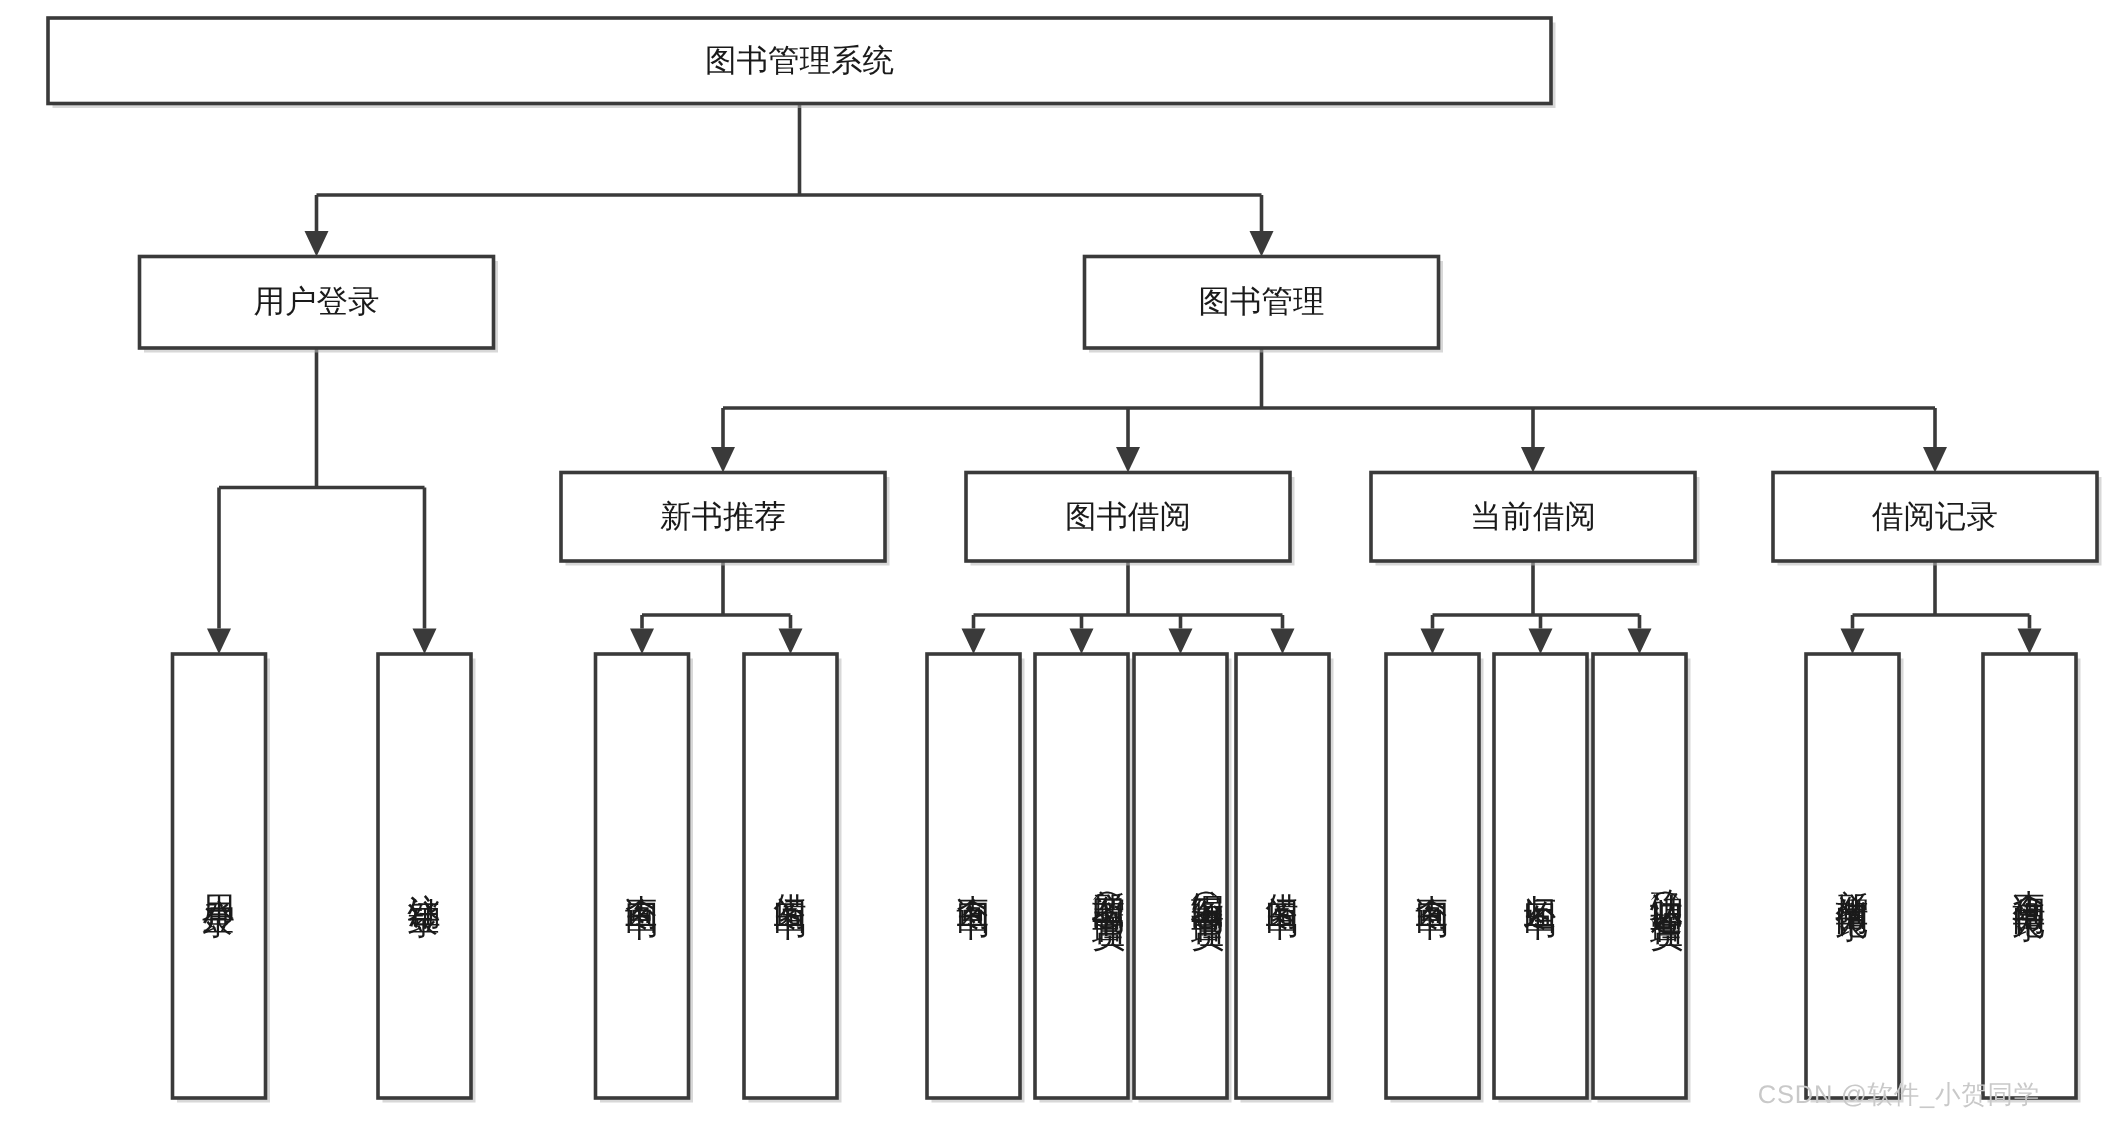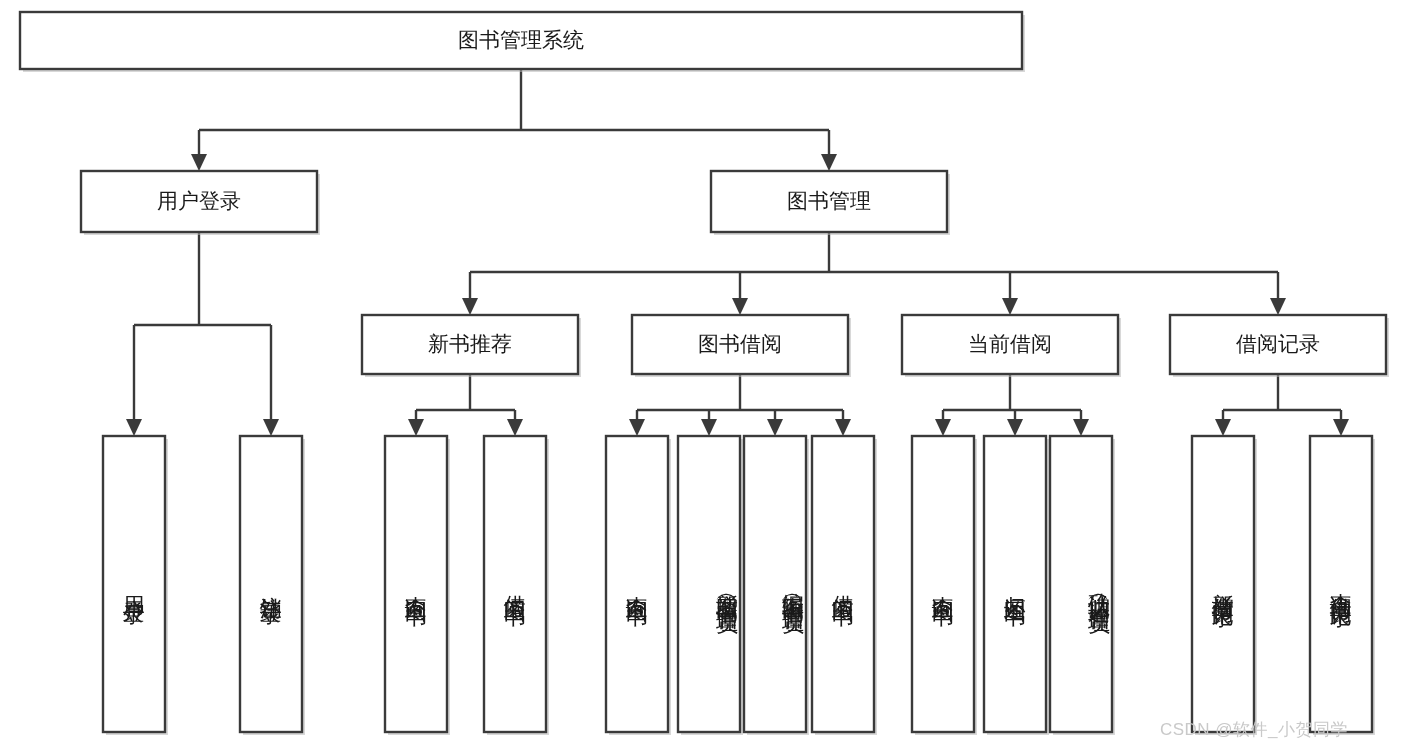--- a/index.html
+++ b/index.html
@@ -9,21 +9,21 @@
   }
   body {
     width: 1405px;
     height: 747px;
     font-family: "Liberation Sans", "DejaVu Sans", sans-serif;
     overflow: hidden;
     position: relative;
   }
   #chart-root {
     position: absolute;
-    left: 0; top: 0;
+    left: 12px; top: 0;
     width: 1356px;
     height: 747px;
   }
   .node-box {
     fill: #ffffff;
     stroke: #3a3a3a;
     stroke-width: 2.4;
   }
   .node-shadow {
     fill: #b8b8b8;

